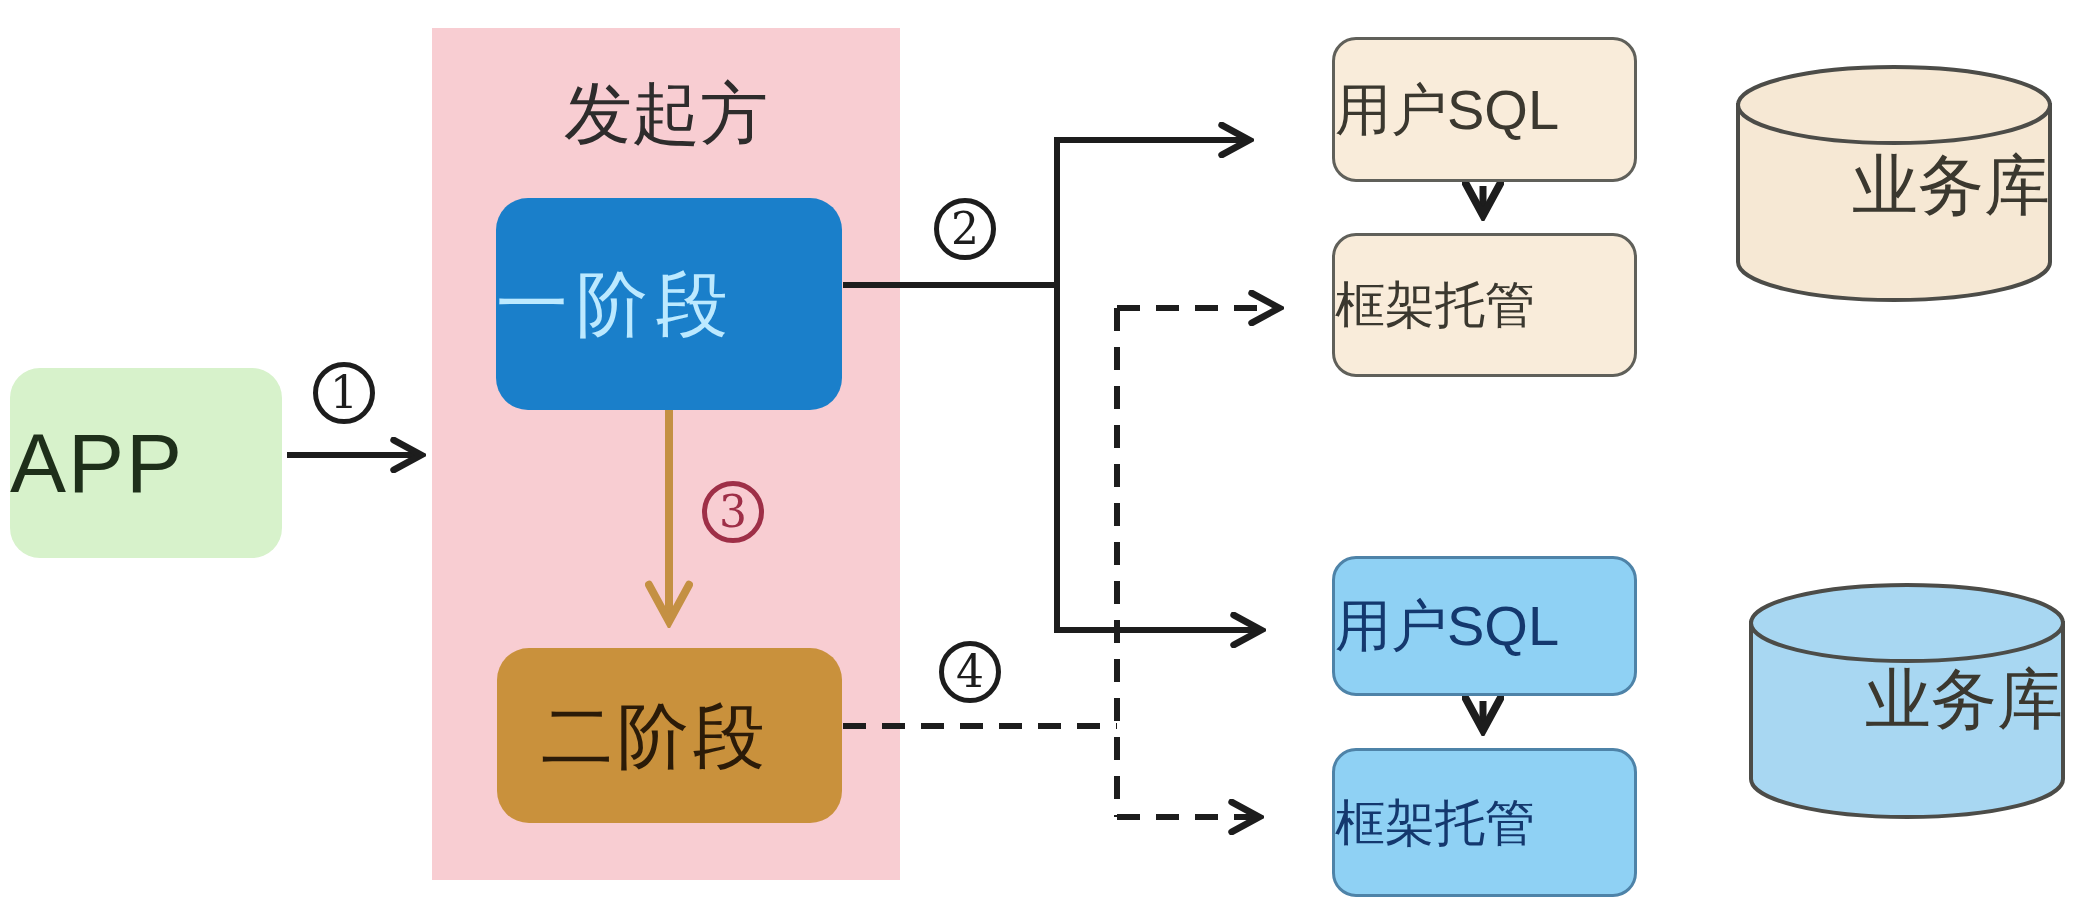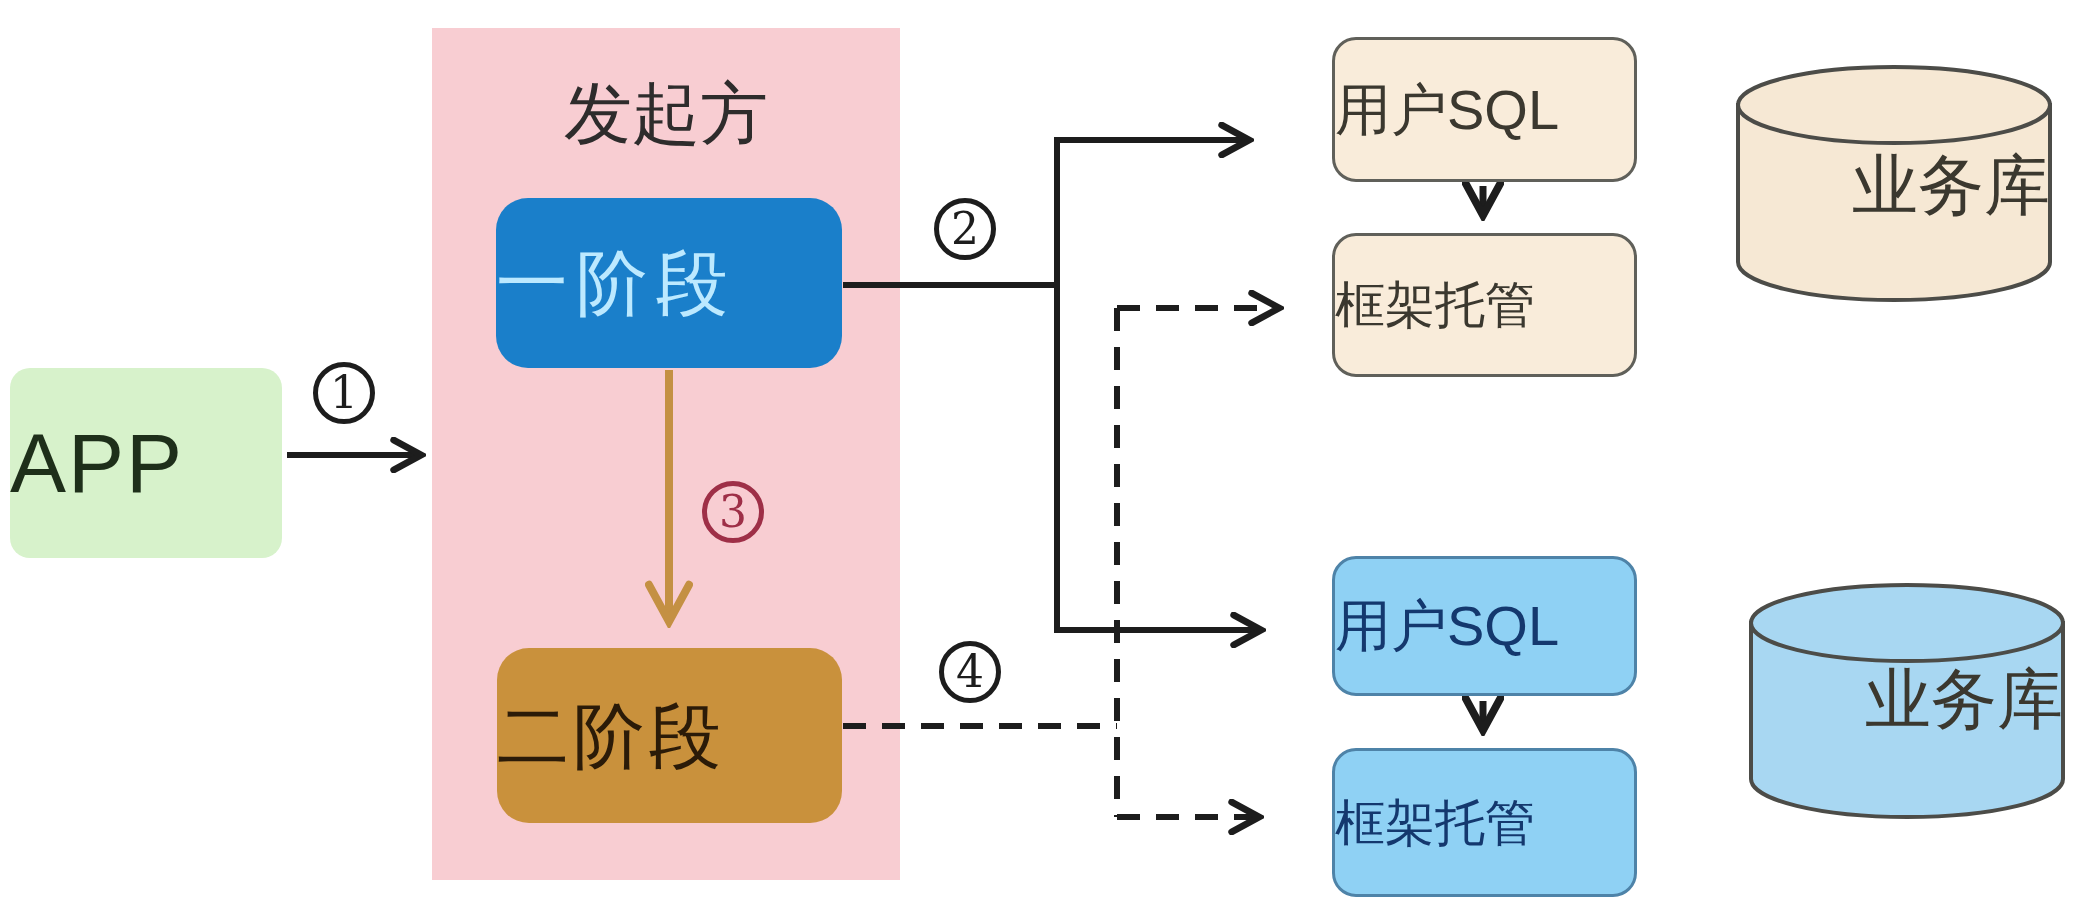--- a/index.html
+++ b/index.html
@@ -26,37 +26,37 @@
   }
   svg.connectors{left:0;top:0;z-index:2;pointer-events:none;}
   
   .node{
     display:flex;align-items:center;justify-content:flex-start;
     z-index:3;line-height:1;box-sizing:border-box;
   }
   .app-box{
     left:10px;top:368px;width:272px;height:190px;
     background:var(--app_fill,#d7f2cb);
-    border-radius:20px;
+    border-radius:30px;
     color:var(--app_text,#1e2f1a);
     font-size:84px;font-weight:500;letter-spacing:2px;
   }
   .phase1-box{
-    left:496px;top:198px;width:346px;height:170px;
+    left:496px;top:198px;width:346px;height:212px;
     background:var(--phase1_fill,#1a7fca);
     border-radius:32px;
     color:var(--phase1_text,#bce9ff);
     font-size:72px;font-weight:500;letter-spacing:8px;
   }
   .phase2-box{
     left:497px;top:648px;width:345px;height:175px;
     background:var(--phase2_fill,#c9913c);
     border-radius:32px;
     color:var(--phase2_text,#2b1b08);
-    font-size:72px;font-weight:500;letter-spacing:4px;
+    font-size:72px;font-weight:500;letter-spacing:4px;padding-left:44px;
   }
   .cream-box{
     background:var(--cream_fill,#f9ecda);
     border:3px solid var(--cream_border,#60605a);
     border-radius:24px;
     color:var(--cream_text,#3b382f);
     font-weight:500;
   }
   .blue-box{
     background:var(--blue_fill,#8fd1f4);

